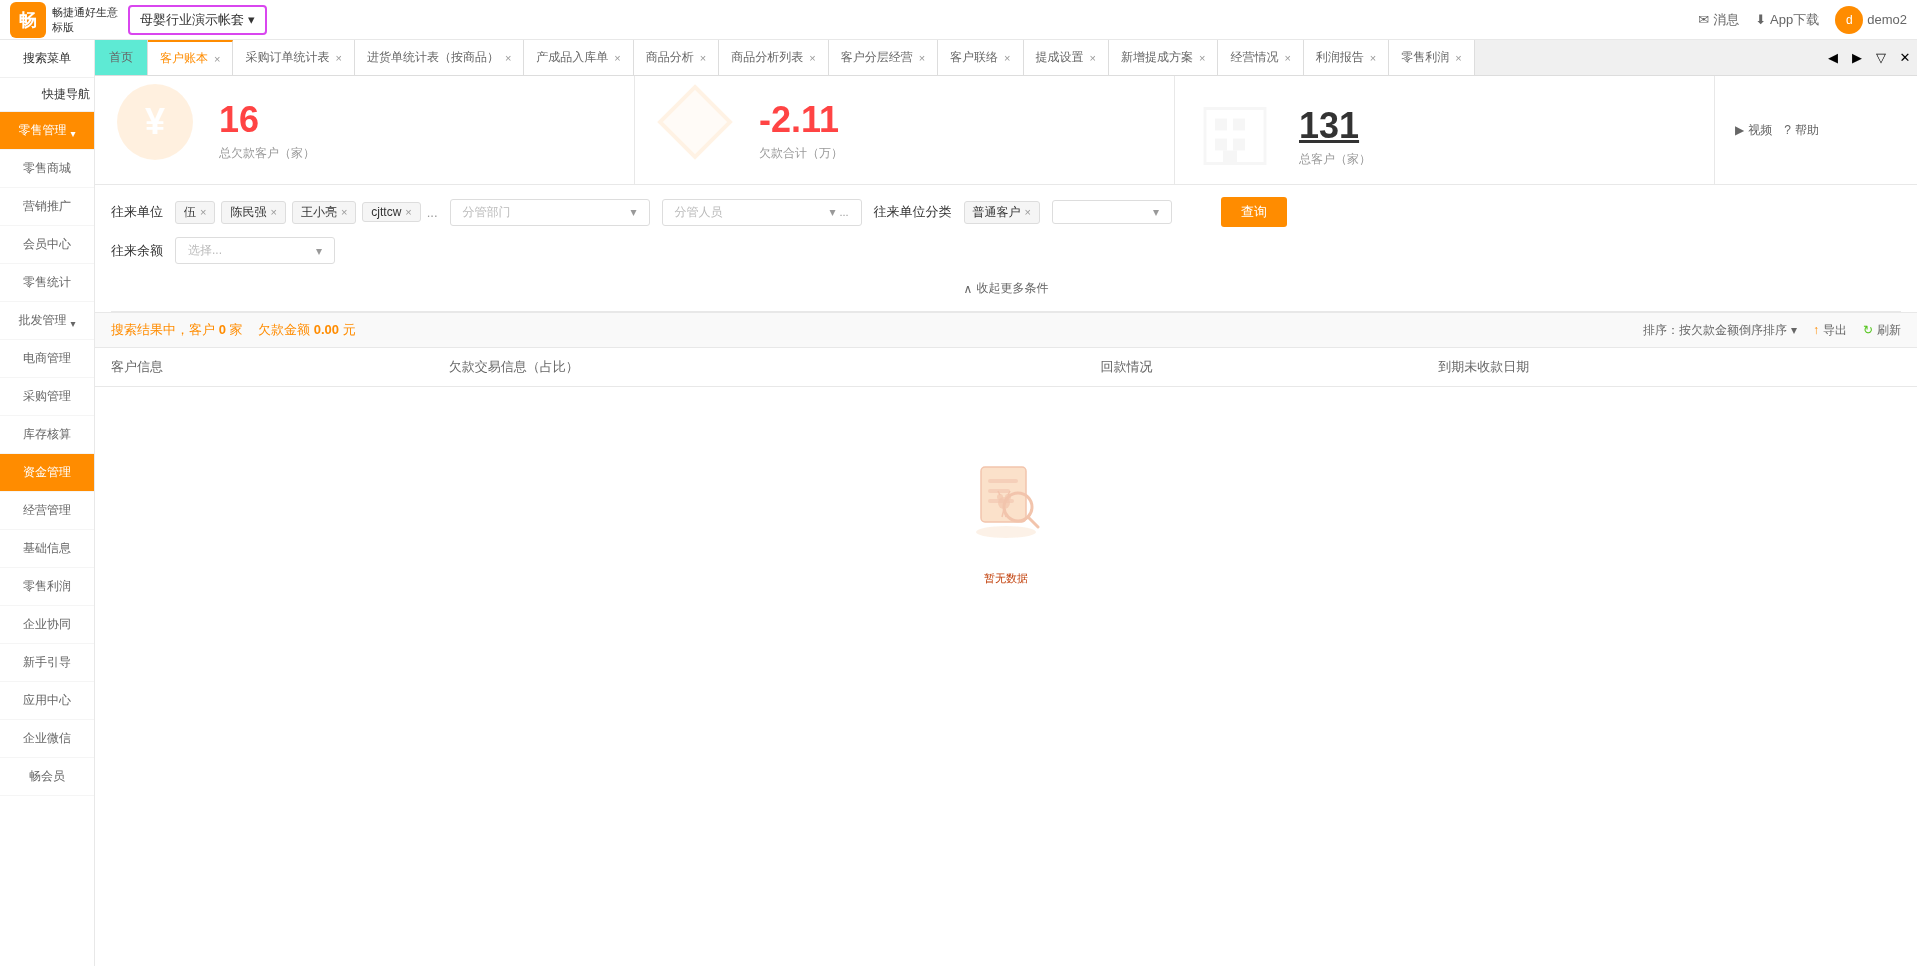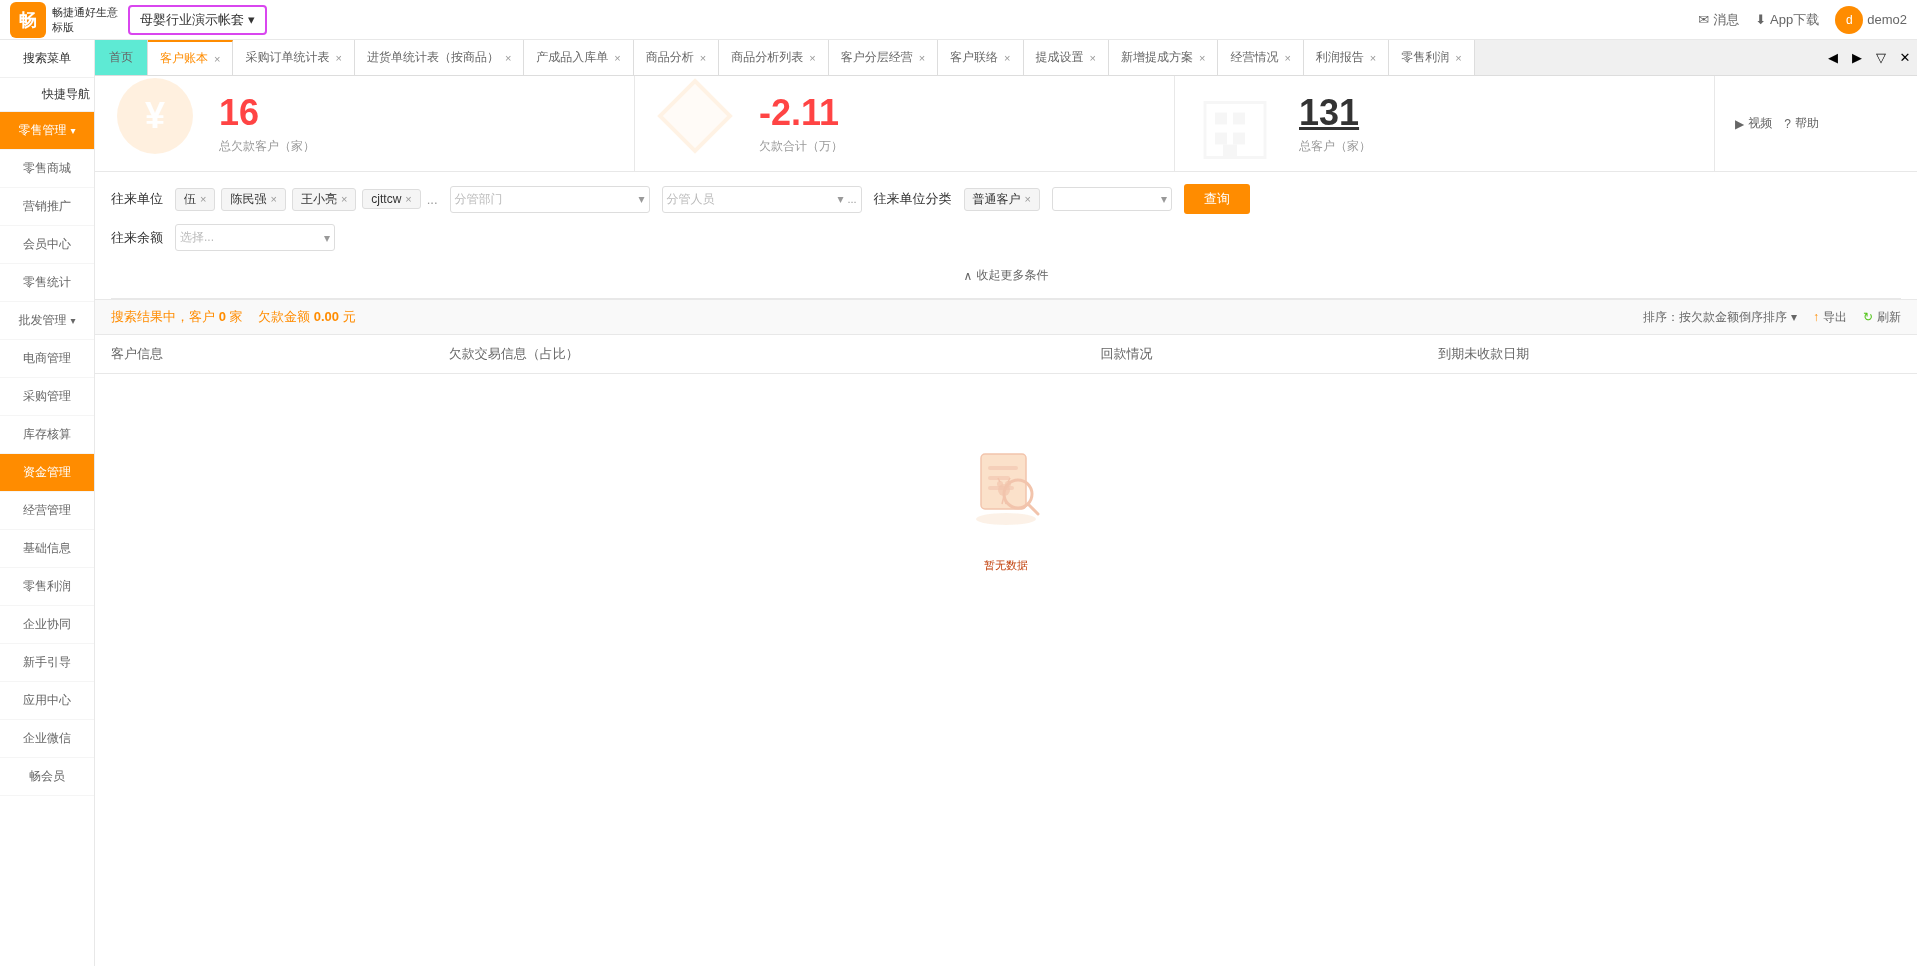--- a/index.html
+++ b/index.html
@@ -21,21 +21,21 @@
     .top-bar-dropdown { display: flex; align-items: center; gap: 4px; padding: 4px 10px; border: 2px solid #d946ef; border-radius: 4px; cursor: pointer; font-size: 13px; color: #333; margin-right: auto; }
     .top-bar-right { display: flex; align-items: center; gap: 16px; }
     .top-bar-action { display: flex; align-items: center; gap: 4px; cursor: pointer; font-size: 13px; color: #666; }
     .avatar { width: 28px; height: 28px; border-radius: 50%; background: #ff8c00; display: flex; align-items: center; justify-content: center; color: white; font-size: 12px; }
 
     
     .sidebar-search { padding: 10px 8px; font-size: 12px; color: #333; text-align: center; cursor: pointer; border-bottom: 1px solid #f0f0f0; }
     .sidebar-nav { font-size: 12px; color: #333; text-align: right; cursor: pointer; padding: 8px 4px; border-bottom: 1px solid #f0f0f0; }
     .sidebar-item { padding: 10px 4px; text-align: center; cursor: pointer; font-size: 12px; color: #666; border-bottom: 1px solid #f5f5f5; }
     .sidebar-item.active { background: #ff8c00; color: #fff; }
-    .sidebar-item-with-arrow { display: flex; align-items: center; justify-content: center; gap: 4px; }
+    .sidebar-item-with-arrow { display: flex; align-items: flex-end; justify-content: center; gap: 4px; }
 
     
     .tab-item { display: flex; align-items: center; padding: 0 12px; height: 36px; background: #fff; border-right: 1px solid #ddd; cursor: pointer; font-size: 12px; color: #666; white-space: nowrap; flex-shrink: 0; }
     .tab-item.active { background: #fff; color: #ff8c00; border-top: 2px solid #ff8c00; }
     .tab-item .tab-close { margin-left: 6px; color: #999; font-size: 11px; cursor: pointer; }
     .tab-home { padding: 0 14px; height: 36px; display: flex; align-items: center; background: #5eead4; border-right: 1px solid #ddd; font-size: 12px; color: #666; cursor: pointer; flex-shrink: 0; }
     .tab-nav-btn { width: 24px; height: 36px; display: flex; align-items: center; justify-content: center; background: #f0f0f0; cursor: pointer; flex-shrink: 0; }
 
     
     .stats-row { display: flex; align-items: stretch; border-bottom: 1px solid #e8e8e8; background: #fff; }
@@ -48,21 +48,21 @@
     .stat-action-btn { font-size: 12px; color: #666; cursor: pointer; display: flex; align-items: center; gap: 4px; }
 
     
     .filter-area { padding: 12px 16px 0; background: #fff; }
     .filter-row { display: flex; align-items: center; gap: 12px; margin-bottom: 10px; flex-wrap: wrap; }
     .filter-label { font-size: 13px; color: #333; white-space: nowrap; }
     .filter-tags { display: flex; align-items: center; gap: 6px; flex-wrap: wrap; }
     .filter-tag { display: flex; align-items: center; gap: 4px; background: #f5f5f5; border: 1px solid #ddd; border-radius: 3px; padding: 2px 8px; font-size: 12px; color: #333; }
     .filter-tag .remove { cursor: pointer; color: #999; font-size: 11px; }
     .filter-more { color: #999; cursor: pointer; font-size: 13px; }
-    .filter-select { display: flex; align-items: center; gap: 4px; border: 1px solid #ddd; border-radius: 3px; padding: 4px 4px; font-size: 12px; color: #999; min-width: 120px; cursor: pointer; justify-content: flex-end; }
+    .filter-select { display: flex; align-items: center; gap: 4px; border: 1px solid #ddd; border-radius: 3px; padding: 4px 12px; font-size: 12px; color: #999; min-width: 120px; cursor: pointer; justify-content: flex-end; }
     .filter-select-wide { min-width: 200px; }
     .collapse-btn { display: flex; align-items: center; gap: 4px; color: #666; font-size: 12px; cursor: pointer; padding: 6px 0; }
 
     
     .results-bar { display: flex; align-items: center; justify-content: space-between; padding: 8px 16px; background: #f9f9f9; border-bottom: 1px solid #e8e8e8; border-top: 1px solid #e8e8e8; }
     .results-info { font-size: 13px; color: #333; }
     .results-info span { color: #ff8c00; }
     .results-actions { display: flex; align-items: center; gap: 16px; font-size: 12px; color: #666; }
     .sort-select { display: flex; align-items: center; gap: 4px; cursor: pointer; }
     .action-btn { display: flex; align-items: center; gap: 4px; cursor: pointer; }
@@ -71,21 +71,21 @@
     
     .data-table { width: 100%; border-collapse: collapse; }
     .data-table th { padding: 10px 16px; text-align: left; font-size: 13px; color: #666; font-weight: normal; border-bottom: 1px solid #e8e8e8; background: #fff; }
     .data-table td { padding: 10px 16px; font-size: 13px; color: #333; border-bottom: 1px solid #f0f0f0; }
 
     
     .empty-state { display: flex; flex-direction: column; align-items: center; justify-content: center; padding: 60px 0; }
     .empty-text { color: #c2410c; font-size: 11px; margin-top: 24px; }
 
     
-    .query-btn { background: #ff8c00; color: #fff; border: none; border-radius: 3px; padding: 6px 20px; font-size: 13px; cursor: pointer; }
+    .query-btn { background: #ff8c00; color: #fff; border: none; border-radius: 3px; padding: 6px 20px; font-size: 13px; cursor: pointer; margin-left: 37px; }
 
     
     .tabs-container { display: flex; flex: 1; overflow: hidden; }
     .tab-scroll-area { display: flex; overflow: hidden; flex: 1; }
   </style>
 </head>
 <body>
 
 <div class="app-wrapper">
 
@@ -290,21 +290,21 @@
               <svg width="80" height="80" viewBox="0 0 80 80">
                 <rect x="10" y="20" width="60" height="55" fill="none" stroke="#aaa" stroke-width="3"></rect>
                 <rect x="20" y="30" width="12" height="12" fill="#aaa"></rect>
                 <rect x="38" y="30" width="12" height="12" fill="#aaa"></rect>
                 <rect x="20" y="50" width="12" height="12" fill="#aaa"></rect>
                 <rect x="38" y="50" width="12" height="12" fill="#aaa"></rect>
                 <rect x="28" y="62" width="14" height="13" fill="#aaa"></rect>
               </svg>
             </div>
             <div style="padding-left:100px;">
-              <div class="stat-value dark" style="font-size:36px;font-weight:bold;color:#333;text-decoration:underline;cursor:pointer;">131</div>
+              <div class="stat-value dark" style="font-size:36px;font-weight:bold;color:#333;text-decoration:underline;cursor:pointer;margin-top:13px;">131</div>
               <div class="stat-label">总客户（家）</div>
             </div>
           </div>
           <div class="stat-actions">
             <div class="stat-action-btn">
               <span>▶</span>
               <span>视频</span>
             </div>
             <div class="stat-action-btn">
               <span>?</span>

